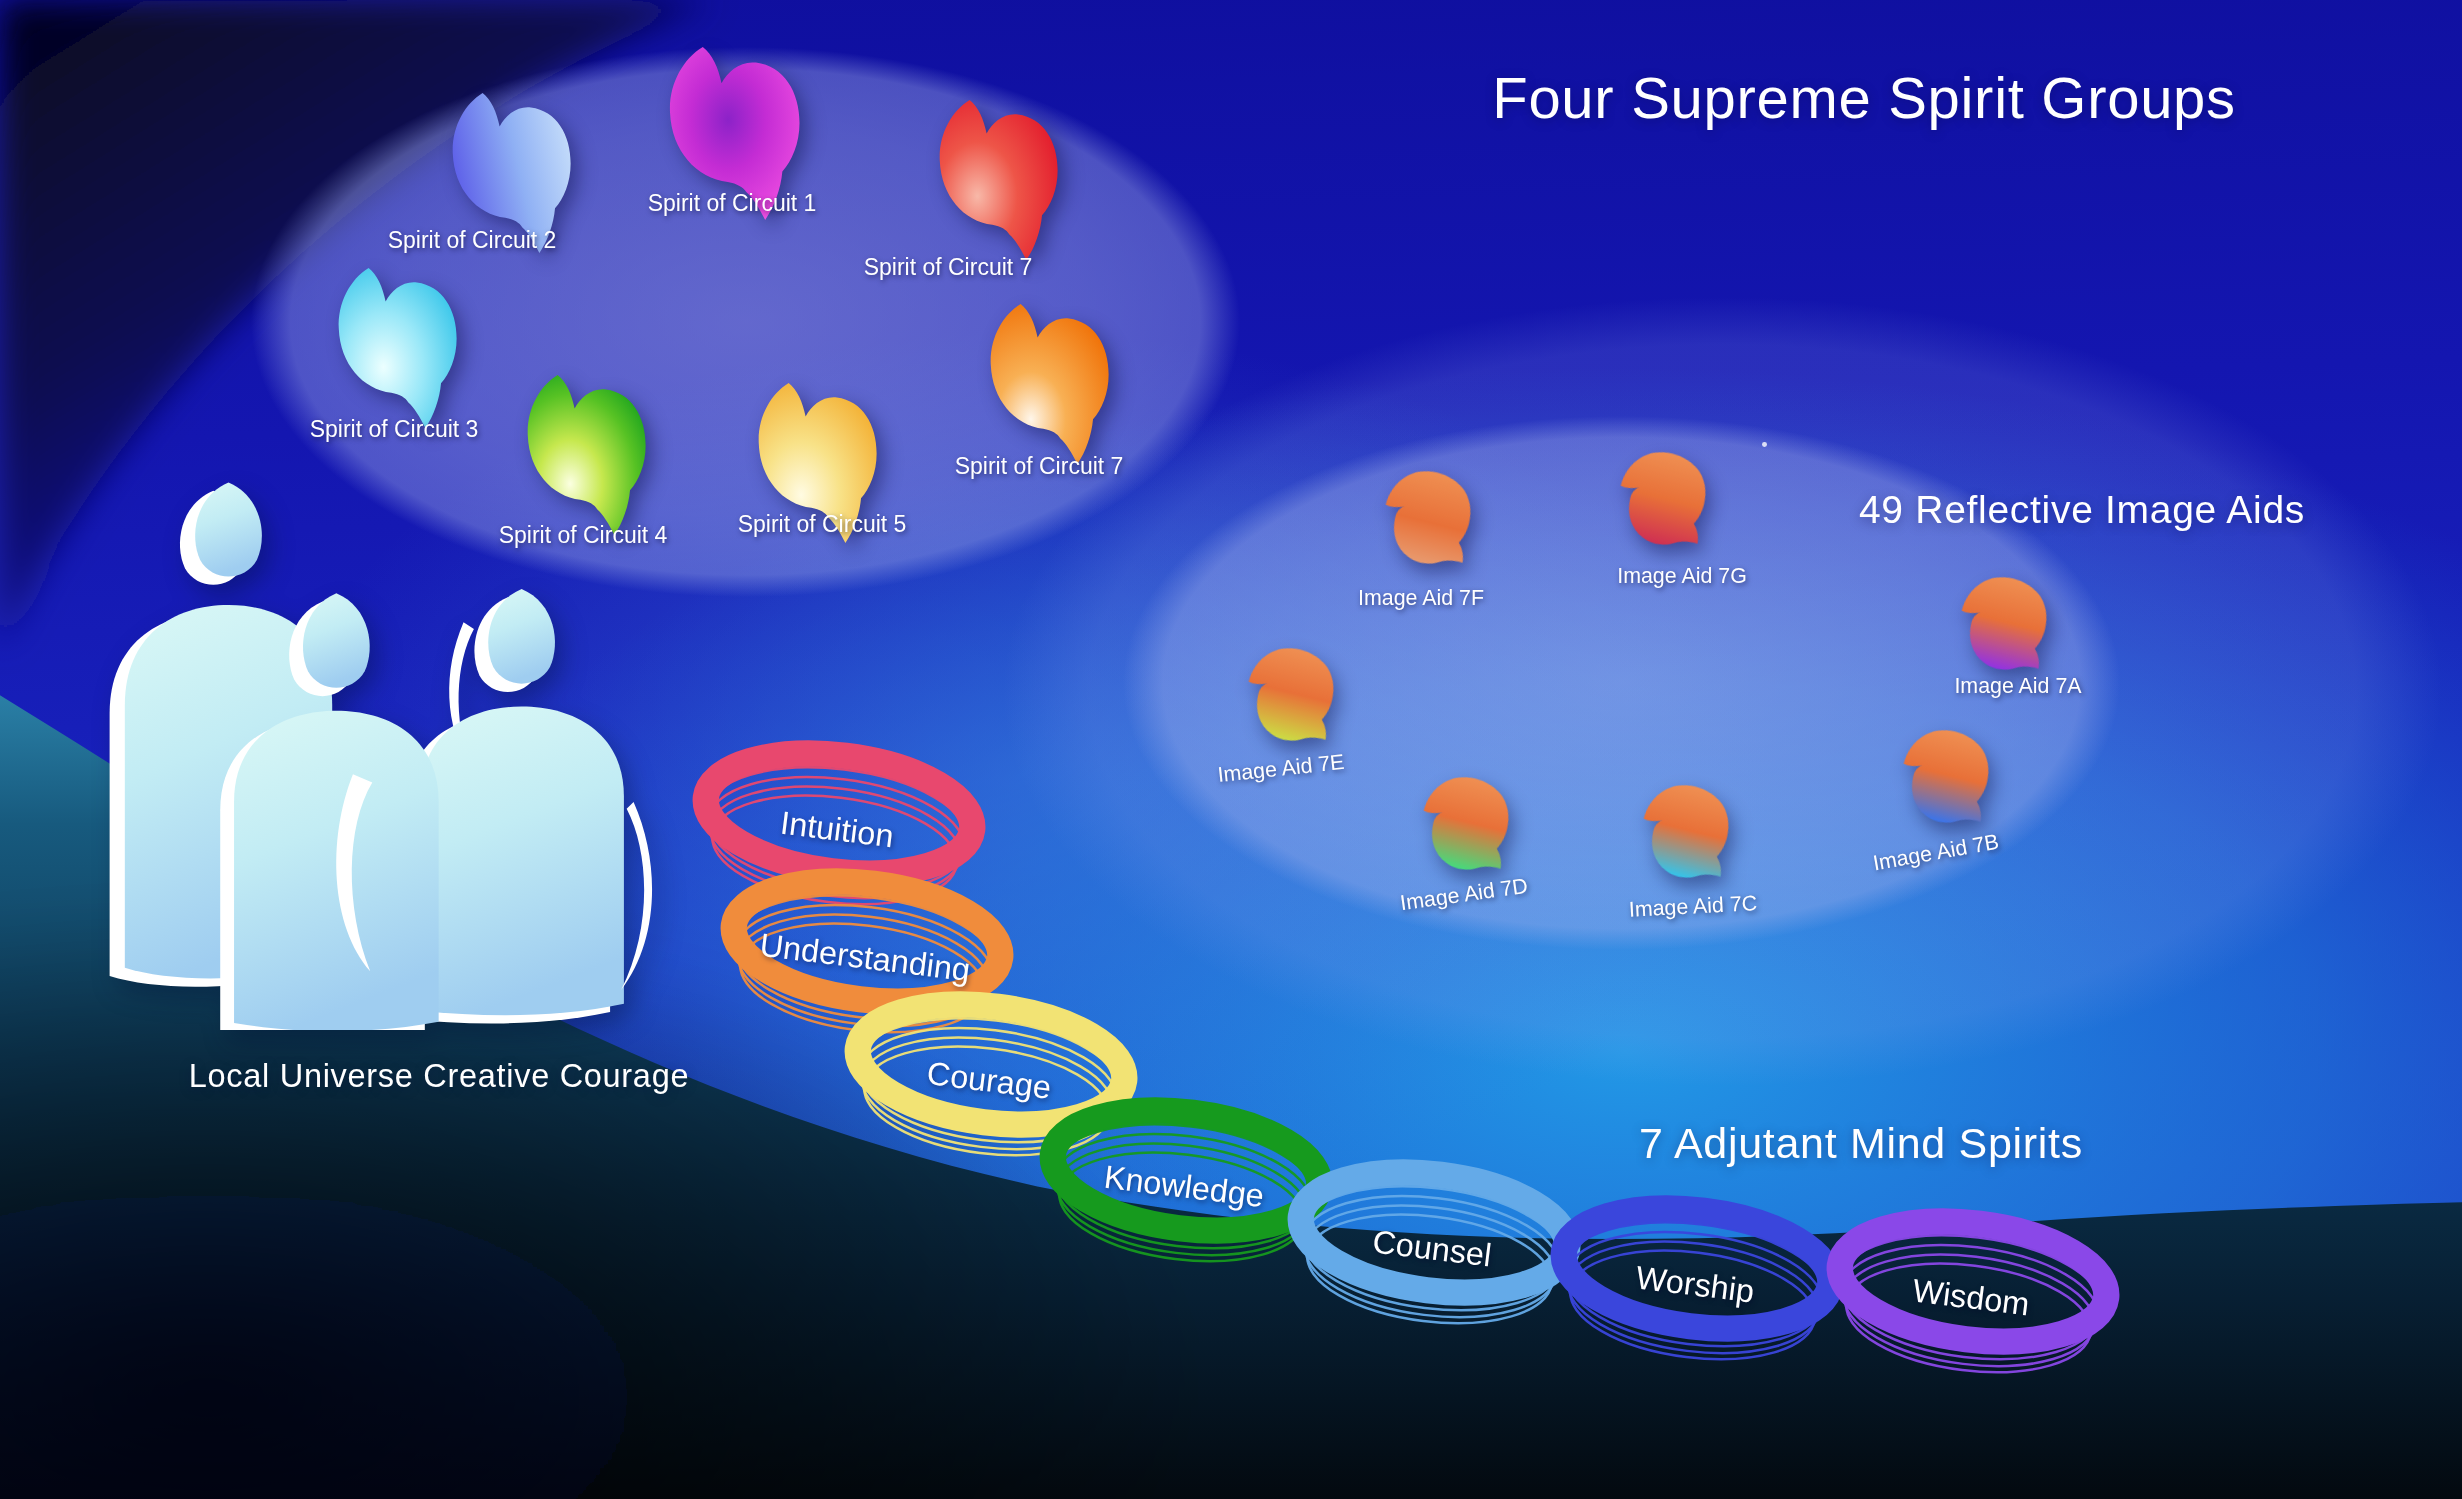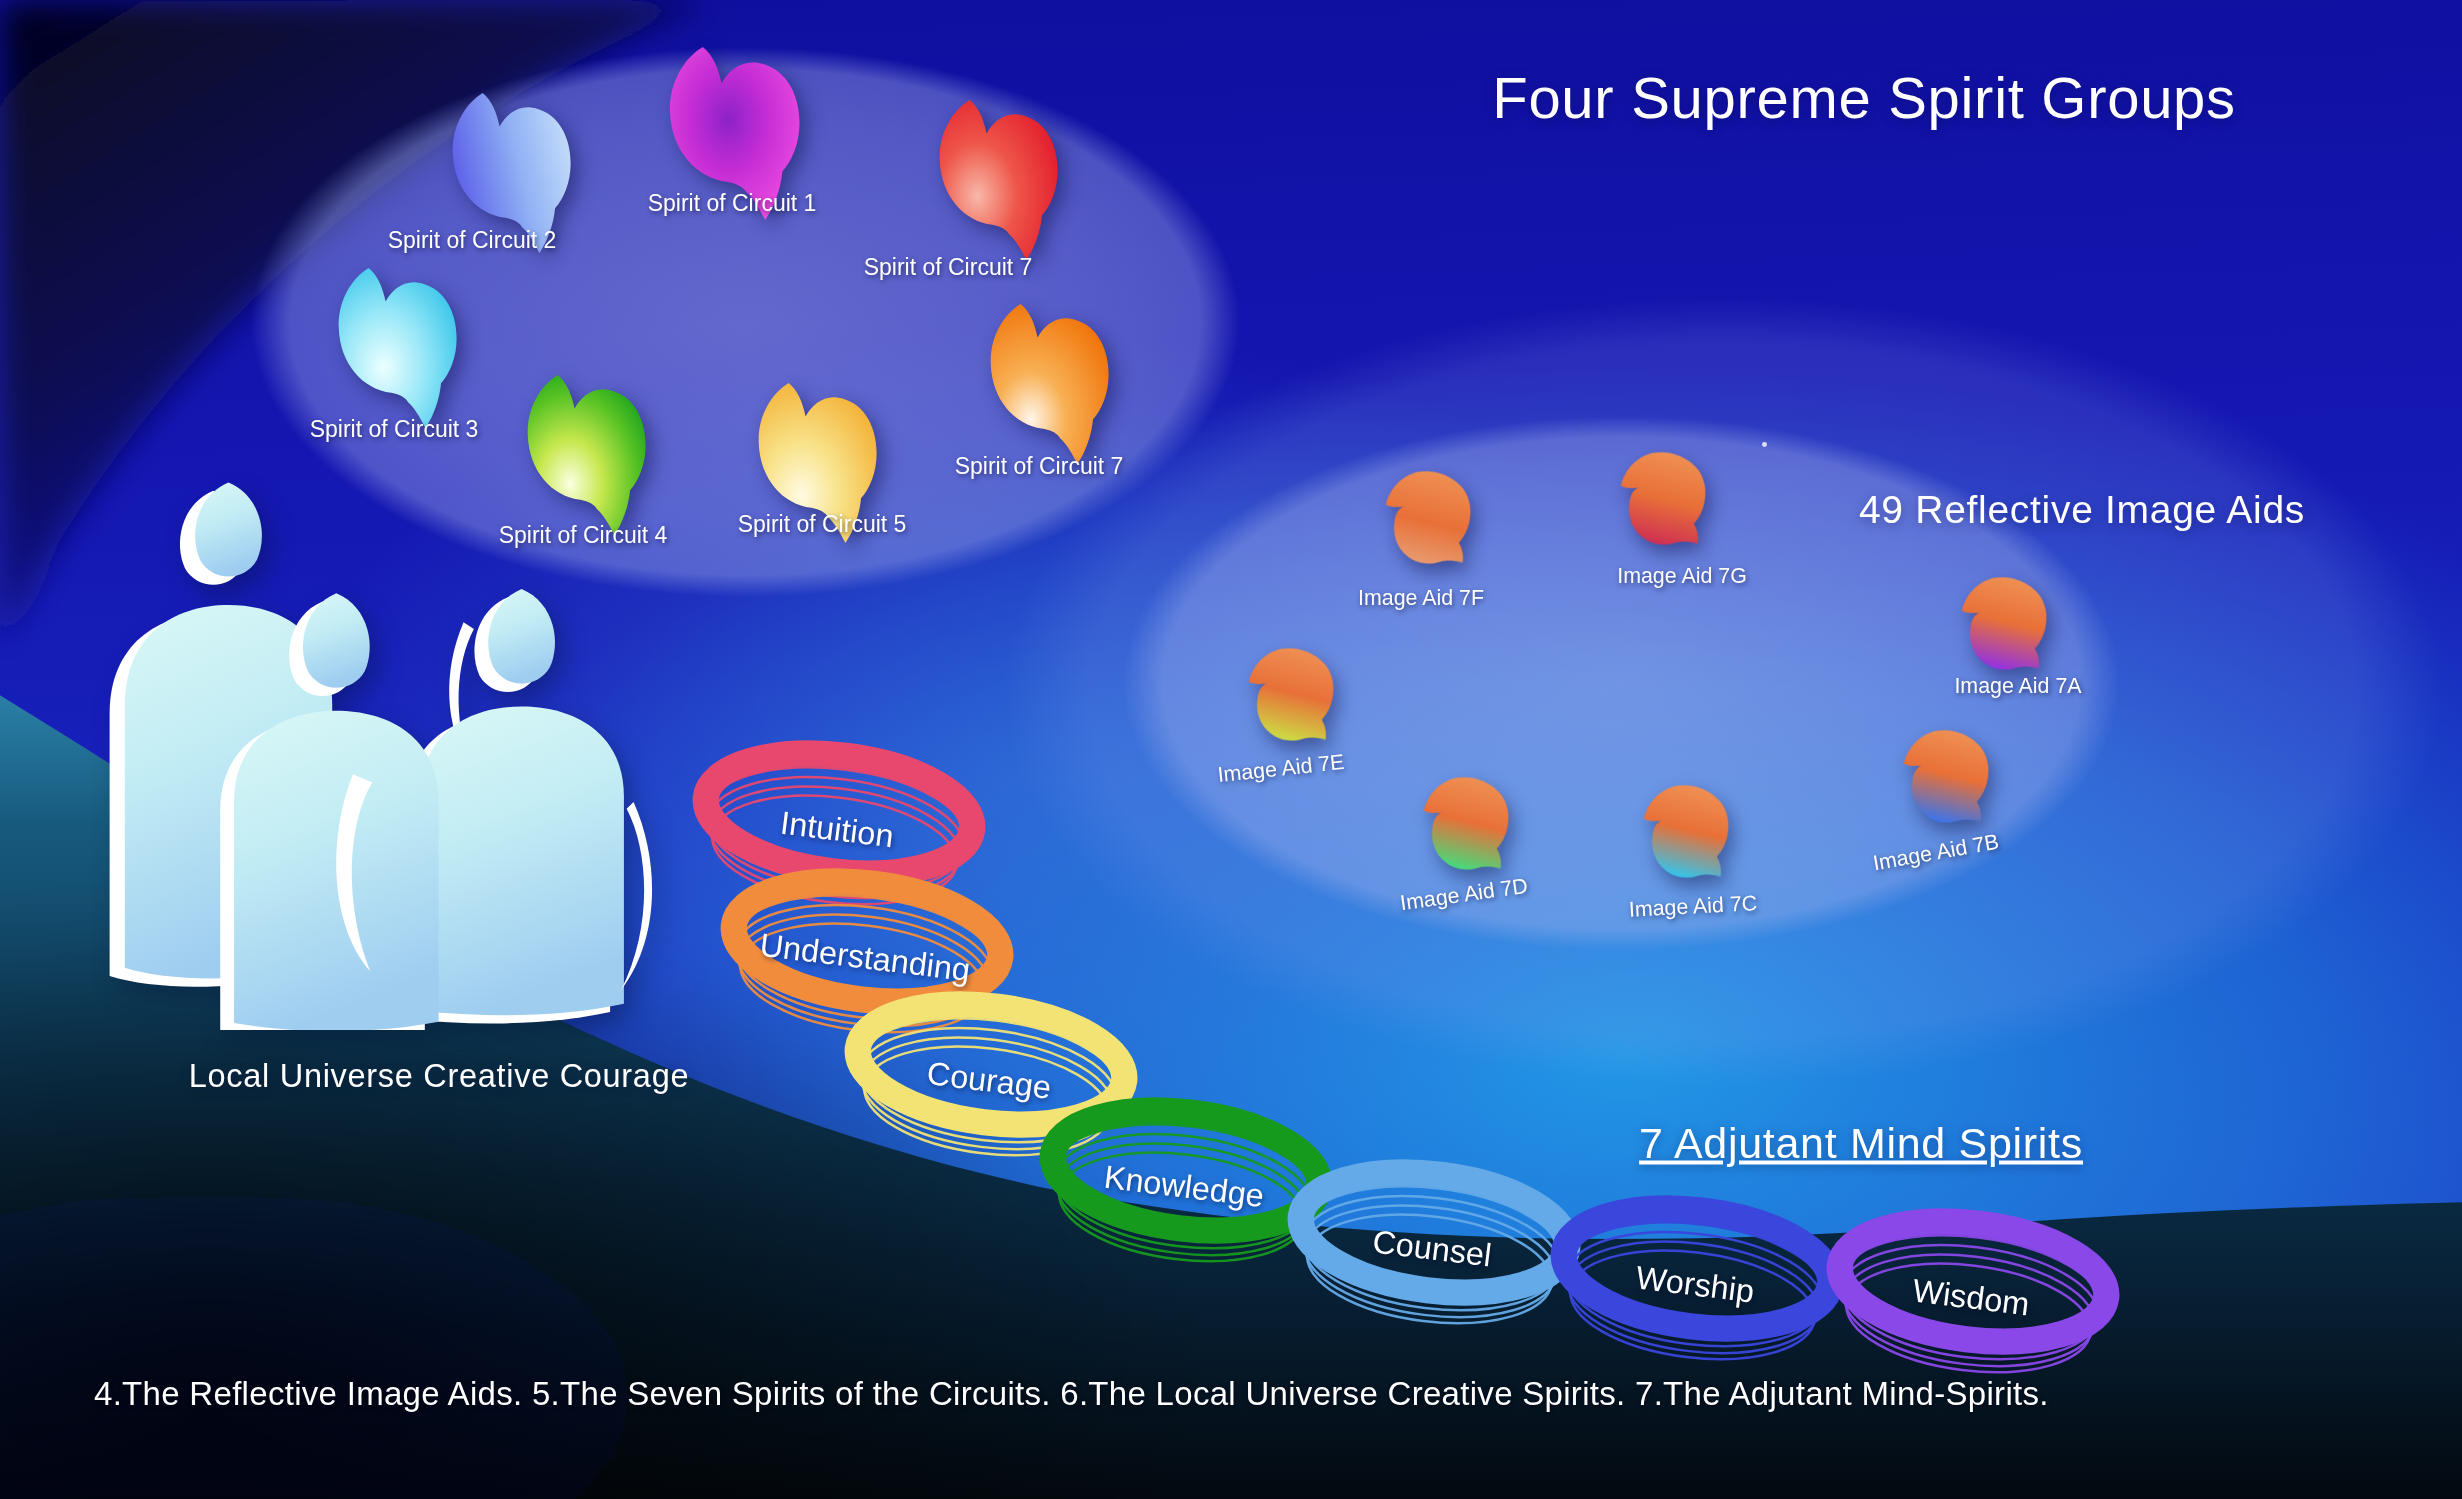--- a/index.html
+++ b/index.html
@@ -20,21 +20,21 @@
   .swB{transform:rotate(14deg);}
   
   .lbl{position:absolute;color:#fff;white-space:nowrap;transform:translate(-50%,-50%);
        text-shadow:1.4px 2.1px 4.8px rgba(0,0,40,.55);font-weight:400;}
   .lbl.circ{font-size:23px;}
   .lbl.aid{font-size:21.4px;}
   .heading{position:absolute;color:#fff;white-space:nowrap;transform:translate(-50%,-50%);
        text-shadow:0 2.8px 11px rgba(0,0,60,.35);font-weight:400;letter-spacing:0.7px;}
   #title{font-size:58px;}
   #h-circuits,#h-aids{font-size:39px;}
-  #h-adjutant{font-size:43px;text-decoration:underline;}
+  #h-adjutant{font-size:43px;}
   #lbl-creative{font-size:32.5px;}
   
   .ring{position:absolute;width:318px;height:208px;}
   .ring .band{fill:none;stroke:currentColor;stroke-width:38;}
   .ring .coil{fill:none;stroke:currentColor;stroke-width:3.6;opacity:.95;}
   .ring-label{position:absolute;left:50%;top:104px;color:#fff;font-size:32.5px;white-space:nowrap;
        transform:translate(-50%,-50%) rotate(7deg);text-shadow:1.4px 2.1px 5.5px rgba(0,0,40,.5);}
   .ring1{color:#e8486e}.ring2{color:#f08c3c}.ring3{color:#f2e374}.ring4{color:#169a1e}
   .ring5{color:#64aae8}.ring6{color:#3a46dc}.ring7{color:#8a48e8}
   
@@ -352,17 +352,16 @@
     </svg>
     <span class="ring-label">Wisdom</span>
   </div>
 
   <div id="title" class="heading" style="left:1864px;top:97px">Four Supreme Spirit Groups</div>
   <div id="h-aids" class="heading" style="left:2082px;top:510px">49 Reflective Image Aids</div>
   <div id="h-adjutant" class="heading" style="left:1861px;top:1143px">7 Adjutant Mind Spirits</div>
   <div id="lbl-creative" class="heading" style="left:439px;top:1076px">Local Universe Creative Courage</div>
 
   <div class="footnote">
-    <div>4.The Reflective Image Aids.   5.The Seven Spirits of the Circuits.  6.The Local Universe Creative Spirits.   7.The Adjutant Mind-Spirits.</div>
   </div>
 
 </div>
 
 
 </body></html>

